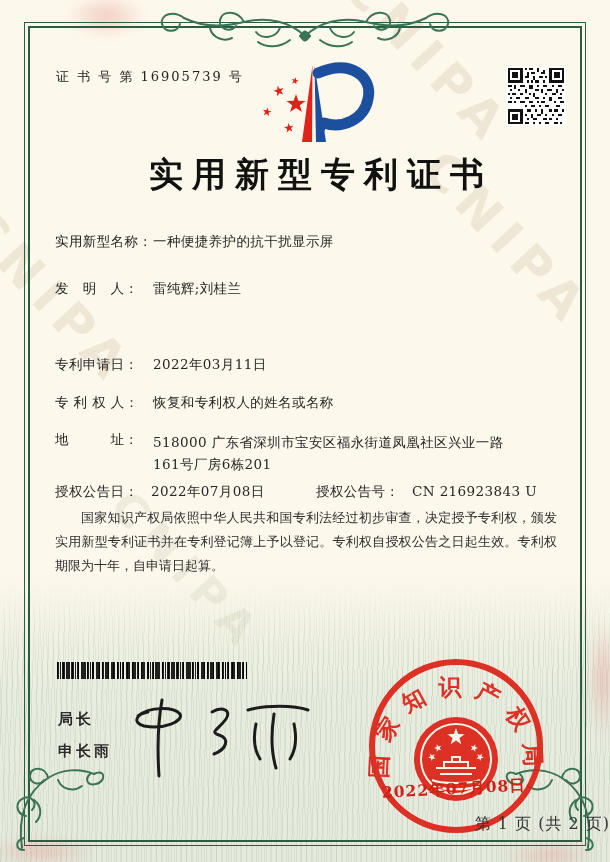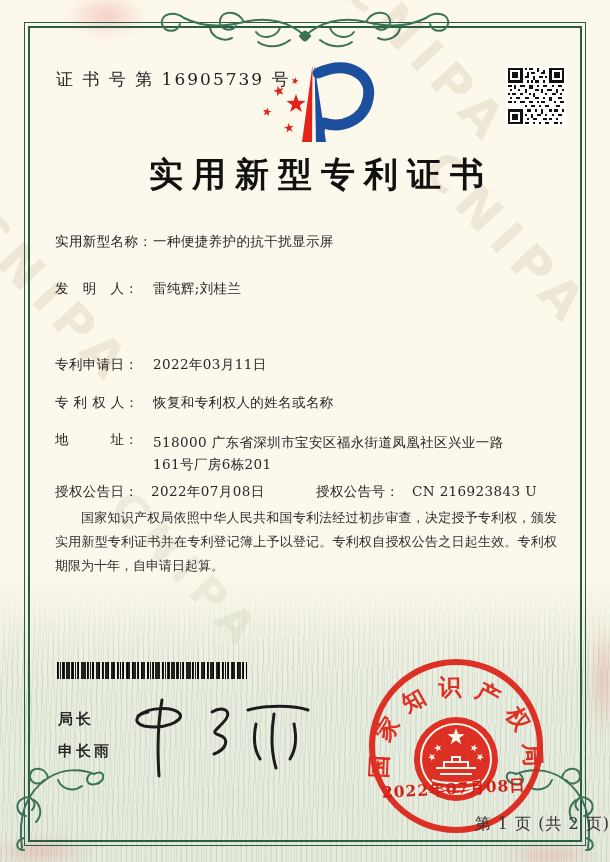--- a/index.html
+++ b/index.html
@@ -25,21 +25,21 @@
   .flourish{position:absolute; left:50%; transform:translateX(-50%); top:6px; width:330px; height:52px;}
   .corner{position:absolute; width:92px; height:92px; bottom:10px;}
   .corner.left{left:14px;}
   .corner.right{right:14px; transform:scaleX(-1);}
   
   .blob{position:absolute; border-radius:50%; filter:blur(5px); background:radial-gradient(closest-side, rgba(233,150,145,.45), rgba(233,150,145,0)); pointer-events:none;}
   
   .wm{position:absolute; font-family:"DejaVu Sans","Liberation Sans",sans-serif; font-weight:700;
       font-size:50px; letter-spacing:10px; color:rgba(205,193,158,.30); transform:rotate(47deg); white-space:nowrap;}
   
-  .cert-no{position:absolute; left:56px; top:68px; font-size:17px; letter-spacing:2px; color:#222;}
+  .cert-no{position:absolute; left:56px; top:68px; font-size:13px; letter-spacing:2px; color:#222;}
   .logo{position:absolute; left:238px; top:52px; width:172px; height:104px;}
   .qr{position:absolute; left:506px; top:66px; width:60px; height:60px;}
   .title{position:absolute; left:0; right:0; top:152px; text-align:center;
          font-size:34px; font-weight:700; letter-spacing:9px; color:#111;margin-left:32px;}
   
   .row{position:absolute; left:55px; font-size:13.5px; color:#262626; letter-spacing:.4px;}
   .flabel{display:inline-block; min-width:98px; vertical-align:top;}
   .fvalue{display:inline-block; vertical-align:top;}
   .addr-val{width:366px; line-height:22px;}
   .pair2{position:absolute; left:261px; top:0; white-space:nowrap;}

